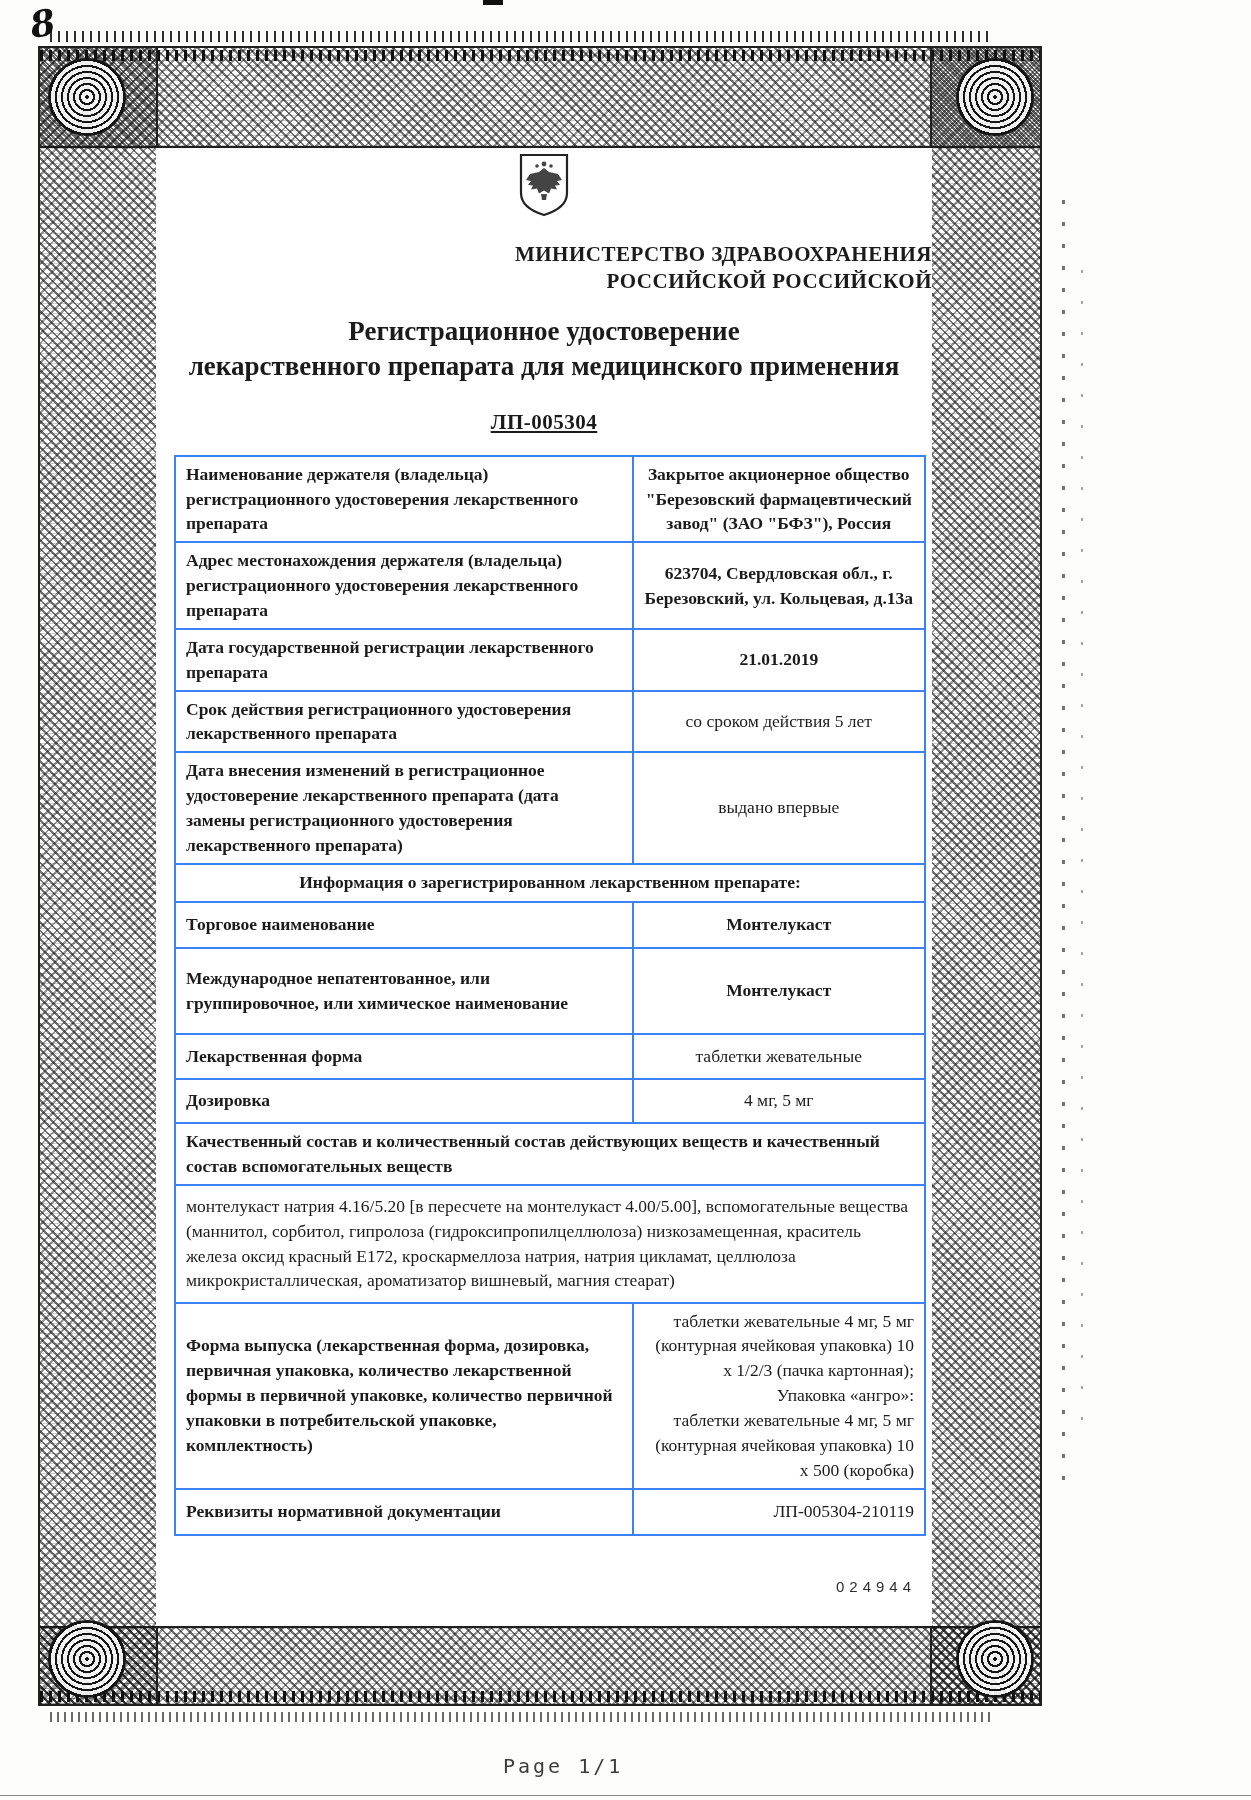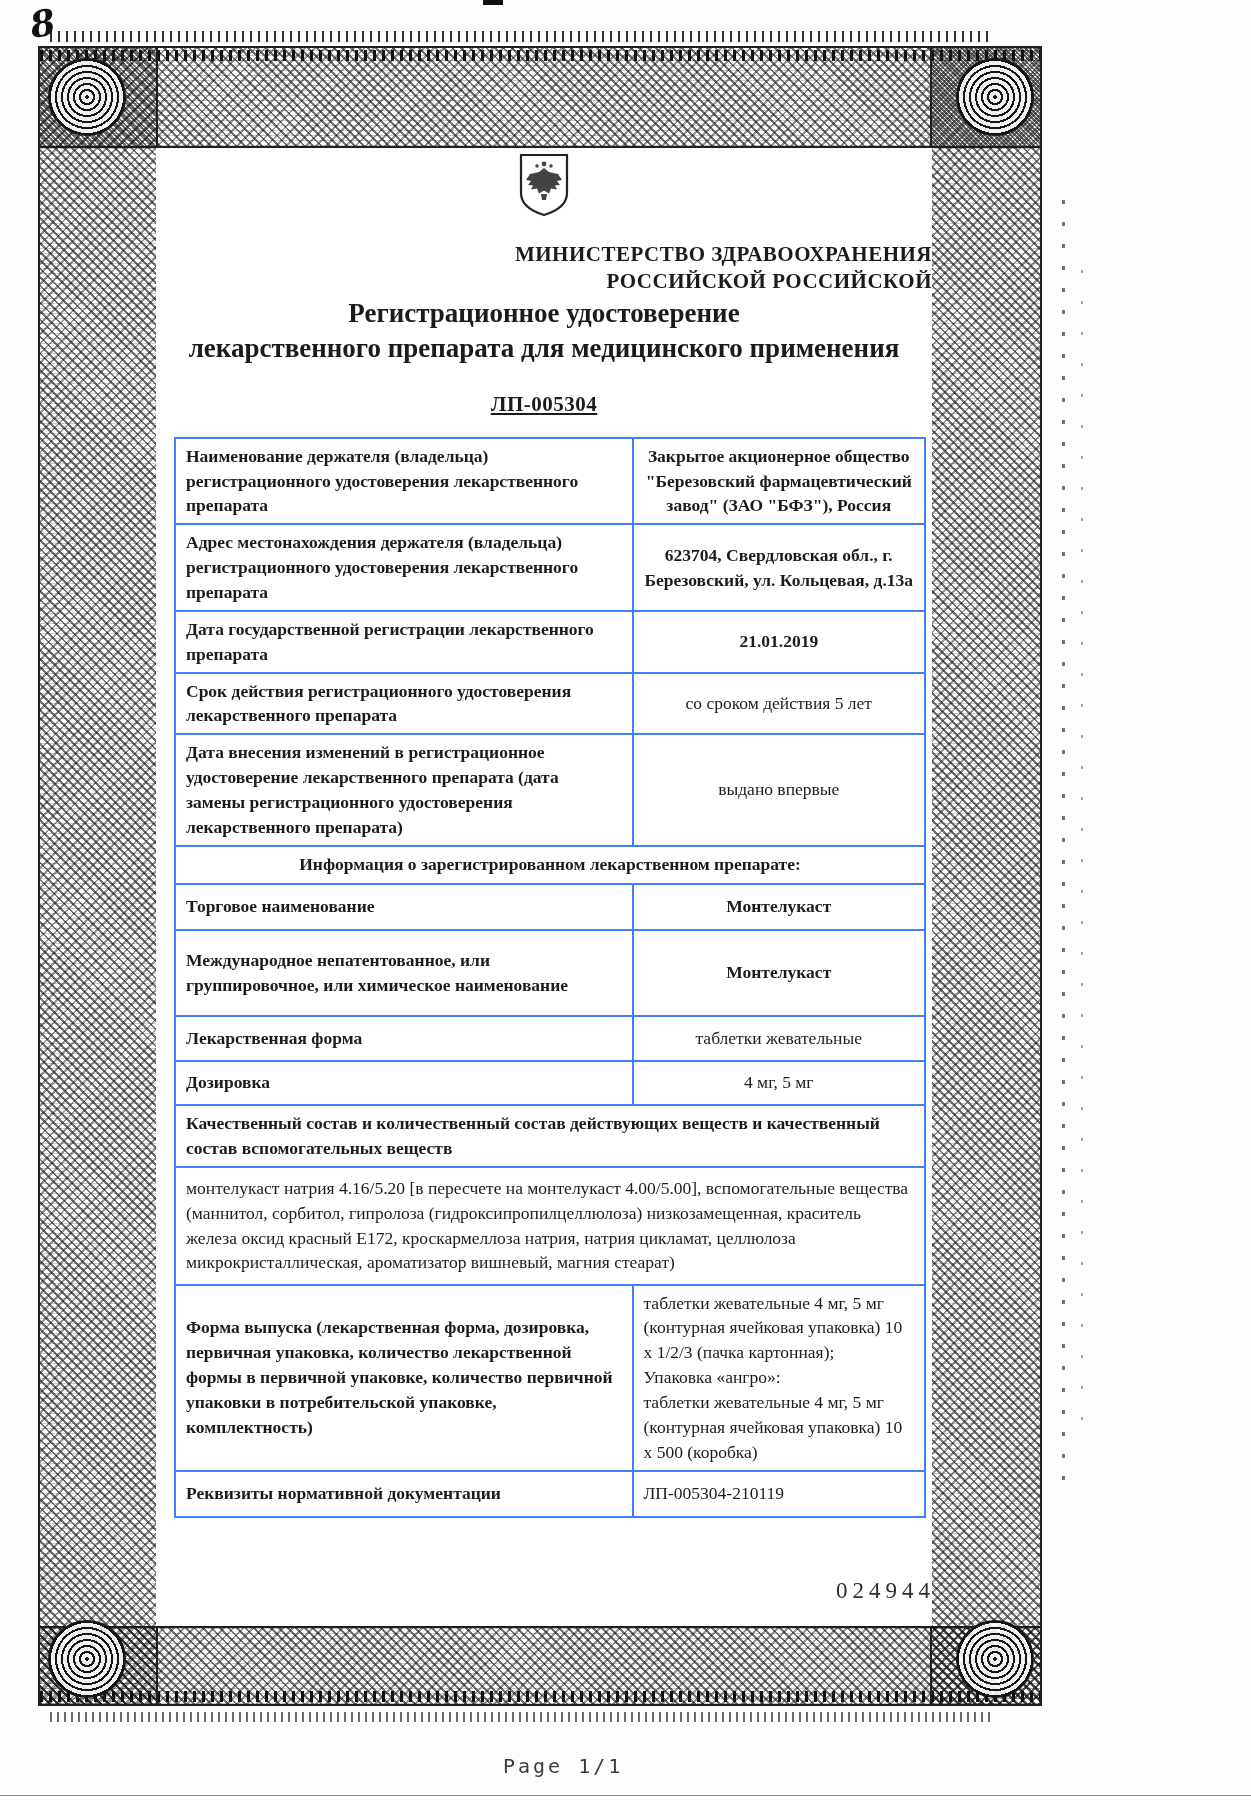--- a/index.html
+++ b/index.html
@@ -56,44 +56,44 @@
     background:repeating-linear-gradient(0deg,rgba(0,0,0,.35) 0 3px, rgba(255,255,255,0) 3px 31px);}
   .bottom-edge-line{position:absolute;left:0;right:0;top:1795px;height:1px;background:#8a8a8a;}
 
   
   .content{
     position:absolute;left:156px;top:148px;width:776px;height:1478px;
     background:#fff;
   }
   .emblem-wrap{display:flex;justify-content:center;margin-top:4px;}
   .ministry{margin-top:19px;text-align:right;font-weight:bold;font-size:21px;line-height:1.3;letter-spacing:.5px;}
-  .doc-title{text-align:center;font-weight:bold;font-size:27px;line-height:1.3;}
+  .doc-title{margin-top:18px;text-align:center;font-weight:bold;font-size:27px;line-height:1.3;}
   .reg-num{margin-top:26px;text-align:center;font-weight:bold;font-size:21px;text-decoration:underline;letter-spacing:.5px;}
   .reg-cap{margin-top:4px;text-align:center;font-size:17.5px;}
 
   table.doc{
     margin:20px 0 0 18px;width:752px;border-collapse:collapse;table-layout:fixed;
   }
   table.doc td{
     border:2px solid #3b82f6;vertical-align:middle;
     padding:5px 10px;box-sizing:border-box;
     font-size:17.5px;line-height:1.42;
   }
   td.lbl{font-weight:bold;font-size:18px;width:61%;}
   td.val{text-align:center;}
   td.val.vb{font-weight:bold;}
-  td.val.left{text-align:left;white-space:pre-line;}
+  td.val.left{text-align:right;white-space:pre-line;}
   td.span-c{text-align:center;font-weight:600;}
   td.span-h{font-weight:bold;font-size:18px;}
   td.span-t{white-space:normal;}
 
   .serial{
     position:absolute;left:836px;top:1578px;
-    font-family:Liberation Serif, serif;
-    font-size:23px;letter-spacing:5px;color:#2e2e2e;
+    font-family:Liberation Sans, sans-serif;
+    font-size:15px;letter-spacing:5px;color:#2e2e2e;
   }
   .page-footer{
     position:absolute;left:503px;top:1754px;
     font-family:"DejaVu Sans Mono", monospace;
     font-size:20px;letter-spacing:3px;color:#222;opacity:.88;
   }
 </style>
 </head>
 <body>
 

